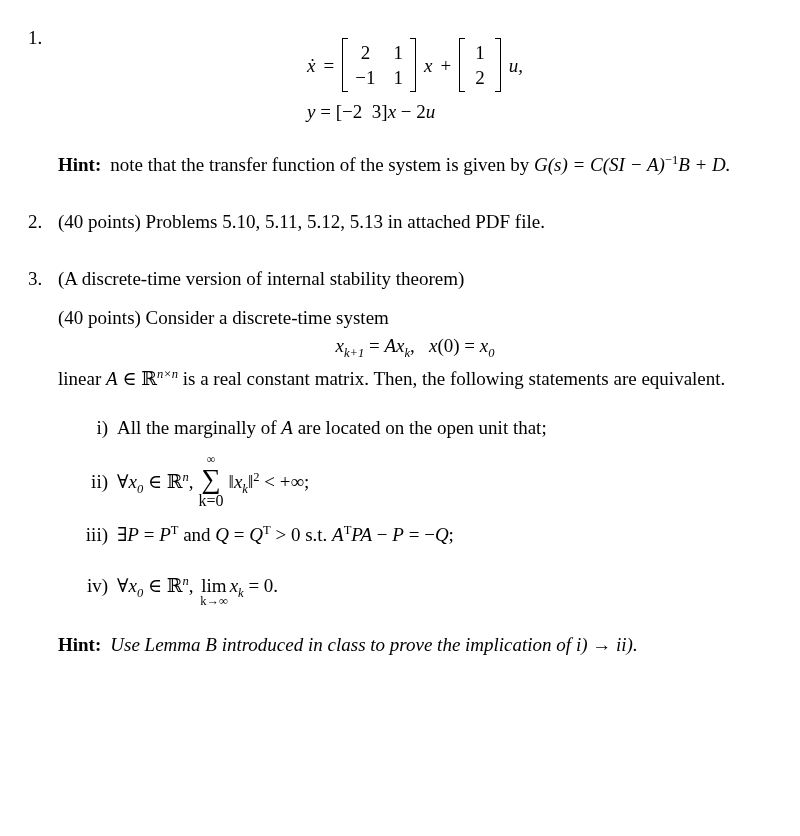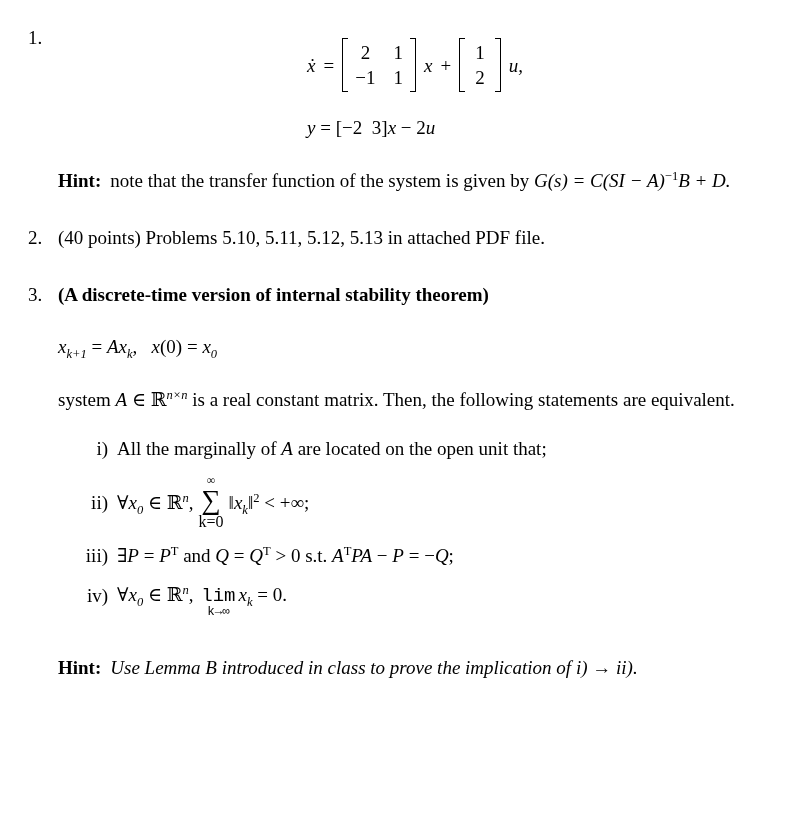--- a/index.html
+++ b/index.html
@@ -19,55 +19,55 @@
   .mi { font-style: italic; }
   .pre { white-space: pre; }
   sup { font-size: 66%; line-height: 0; }
   sub { font-size: 66%; line-height: 0; }
   b { font-weight: bold; }
   .gap { margin-left: 9px; }
 
   
   .eqblock { display: flex; justify-content: center; margin: 14px 0 20px; }
   .eqrow { display: flex; align-items: center; gap: 8px; }
-  .yrow { display: block; margin-top: 22px; }
+  .yrow { display: block; margin-top: 6px; }
   .matrix { display: inline-flex; align-items: stretch; }
   .br { width: 6px; border: 1.6px solid #000; }
   .brl { border-right: 0; margin-right: 5px; }
   .brr { border-left: 0; margin-left: 5px; }
   .cells2 { display: grid; grid-template-columns: auto auto; column-gap: 18px;
             padding: 2px 2px; justify-items: center; align-items: center; line-height: 25px; }
   .cells1 { display: grid; grid-template-columns: auto; padding: 2px 5px;
             justify-items: center; line-height: 25px; }
   .hintp { margin-top: 26px; }
 
   .p2 { margin-top: 30px; }
   .p3 { margin-top: 30px; }
-  .title3 { margin: 0; font-weight: bold; text-align: left; }
+  .title3 { margin: 0; font-weight: normal; text-align: left; }
   .intro3 { margin-top: 12px; text-align: left; }
-  .eq3 { margin: 24px 0; line-height: 30px; }
+  .eq3 { text-align: center; margin: 0 0; line-height: 30px; }
   .wherep { margin-top: 4px; }
 
   .items { margin-top: 22px; }
   .item { display: flex; margin-top: 12px; }
   .item-ii { align-items: center; }
   .ilabel { flex: none; width: 50px; text-align: right; margin-right: 9px; }
   .icontent { flex: 1; min-width: 0; }
   .icontent-flex { display: flex; align-items: center; flex-wrap: nowrap; }
   .run { white-space: nowrap; }
   .sumstack { display: inline-flex; flex-direction: column; align-items: center;
               vertical-align: middle; margin: 0 5px; line-height: 1; }
   .sum-top { font-size: 12px; }
   .sigma { font-size: 27px; line-height: 1.05; }
   .sum-bot { font-size: 16px; }
-  .limstack { display: inline-block; position: relative; margin: 0 3px; font-family: Liberation Mono, monospace; }
+  .limstack { display: inline-block; position: relative; margin: 12px 3px; }
   .lim-sub { position: absolute; top: 23px; left: 50%; transform: translateX(-50%);
              font-size: 12.5px; line-height: 1; white-space: nowrap; }
   .item-iv { margin-bottom: 8px; align-items: center; }
-  .hint3 { margin-top: 44px; }
+  .hint3 { margin-top: 20px; }
 </style>
 </head>
 <body>
 
 <div class="page">
 
   <section class="prob">
     <span class="pnum">1.</span>
     <div class="pbody">
 
@@ -110,24 +110,25 @@
     <span class="pnum">2.</span>
     <div class="pbody">
       <p class="ptext">(40 points) Problems 5.10, 5.11, 5.12, 5.13 in attached PDF file.</p>
     </div>
   </section>
 
   <section class="prob p3">
     <span class="pnum">3.</span>
     <div class="pbody">
       <p class="ptext title3">(A discrete-time version of internal stability theorem)</p>
+      <p class="ptext intro3">(40 points) Consider a discrete-time system</p>
 
       <div class="eq3"><span class="mi">x</span><sub class="mi">k+1</sub><span class="pre"> = </span><span class="mi">Ax</span><sub class="mi">k</sub><span class="pre">,   </span><span class="mi">x</span><span class="pre">(0) = </span><span class="mi">x</span><sub class="mi">0</sub></div>
 
-      <p class="ptext wherep"><span>system </span><span class="mi">A</span><span class="pre"> ∈ ℝ</span><sup class="mi">n×n</sup><span> is a real constant matrix. Then, the following statements are equivalent.</span></p>
+      <p class="ptext wherep"><span>linear </span><span class="mi">A</span><span class="pre"> ∈ ℝ</span><sup class="mi">n×n</sup><span> is a real constant matrix. Then, the following statements are equivalent.</span></p>
 
       <div class="items">
 
         <div class="item">
           <span class="ilabel">i)</span>
           <div class="icontent"><span>All the marginally of </span><span class="mi">A</span><span> are located on the open unit that;</span></div>
         </div>
 
         <div class="item item-ii">
           <span class="ilabel">ii)</span>

